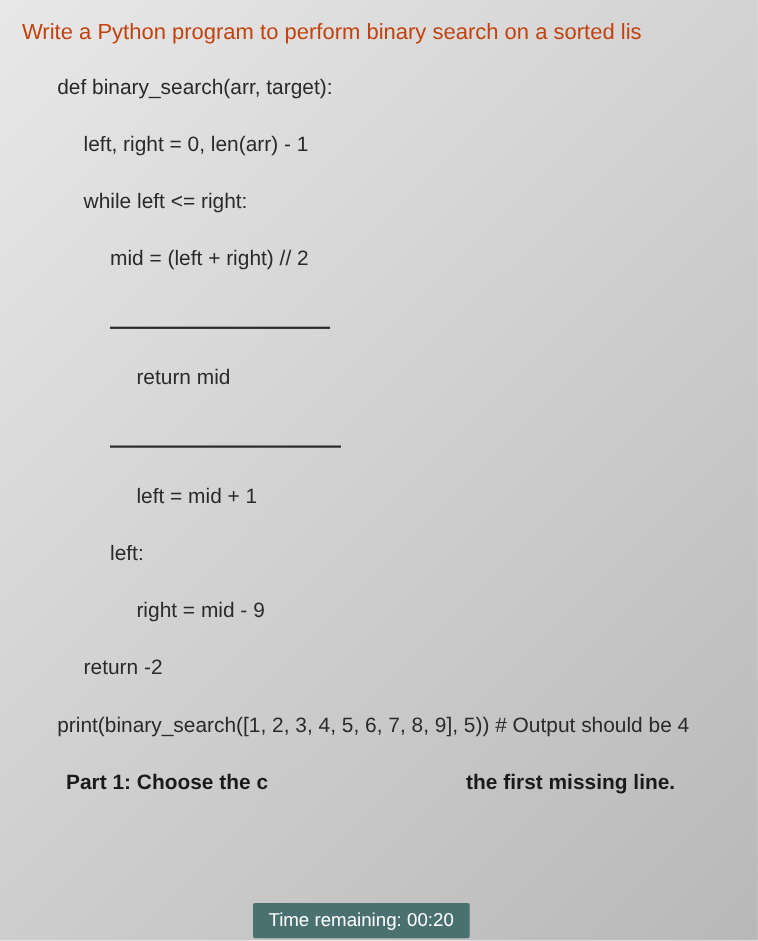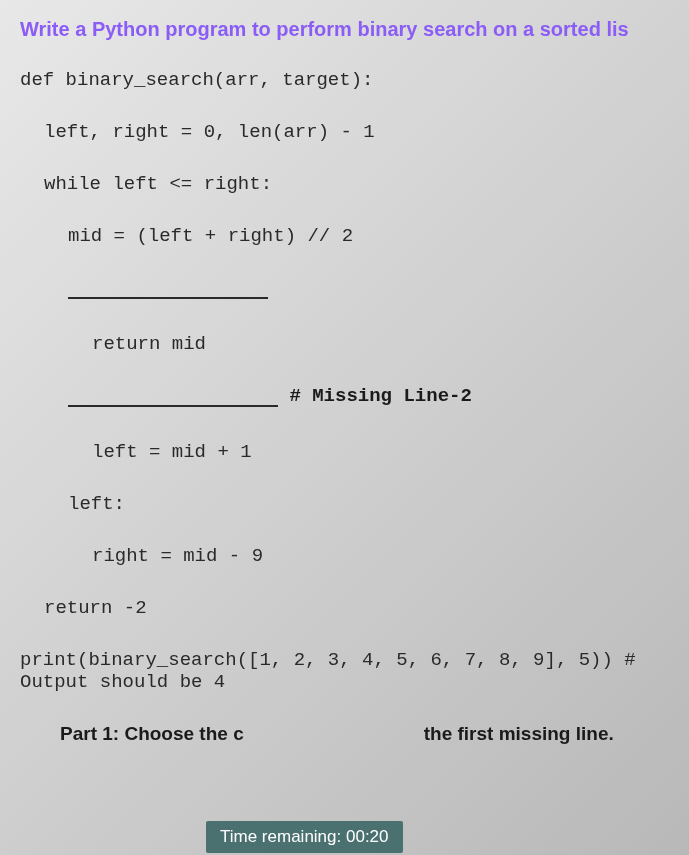--- a/index.html
+++ b/index.html
@@ -10,30 +10,31 @@
     body {
       width: 689px;
       height: 855px;
       background: linear-gradient(135deg, #e8e8e8 0%, #d0d0d0 50%, #b8b8b8 100%);
       font-family: Arial, sans-serif;
       padding: 18px 20px;
       position: relative;
       overflow: hidden;
     }
     .title {
-      font-weight: bold;
+      font-weight: normal;
       font-size: 20px;
-      color: #8b5cf6;
+      color: #c2410c;
       margin-bottom: 28px;
     }
     .code-line {
       font-size: 19px;
       color: #2a2a2a;
       margin-bottom: 30px;
-      font-family: Liberation Mono, monospace;
+      font-family: Liberation Sans, sans-serif;
+      margin-left: 32px;
     }
     .indent-1 {
       padding-left: 24px;
     }
     .indent-2 {
       padding-left: 48px;
     }
     .indent-3 {
       padding-left: 72px;
     }
@@ -55,21 +56,21 @@
       font-size: 19px;
       color: #1a1a1a;
       margin-left: 40px;
     }
     .bottom-question .bold {
       font-weight: bold;
     }
     .timer-badge {
       position: absolute;
       bottom: 2px;
-      left: 206px;
+      left: 230px;
       background-color: #4a7070;
       color: #ffffff;
       padding: 6px 14px;
       font-size: 17px;
       border-radius: 2px;
     }
   </style>
 </head>
 <body>
 
@@ -84,21 +85,20 @@
 <div class="code-line indent-2">mid = (left + right) // 2</div>
 
 <div class="code-line indent-2 fill-line">
   <span class="blank-line"></span>
 </div>
 
 <div class="code-line indent-3">return mid</div>
 
 <div class="code-line indent-2 fill-line">
   <span class="blank-line" style="width:210px;"></span>
-  <span class="missing-label"># Missing Line-2</span>
 </div>
 
 <div class="code-line indent-3">left = mid + 1</div>
 
 <div class="code-line indent-2">left:</div>
 
 <div class="code-line indent-3">right = mid - 9</div>
 
 <div class="code-line indent-1">return -2</div>
 

